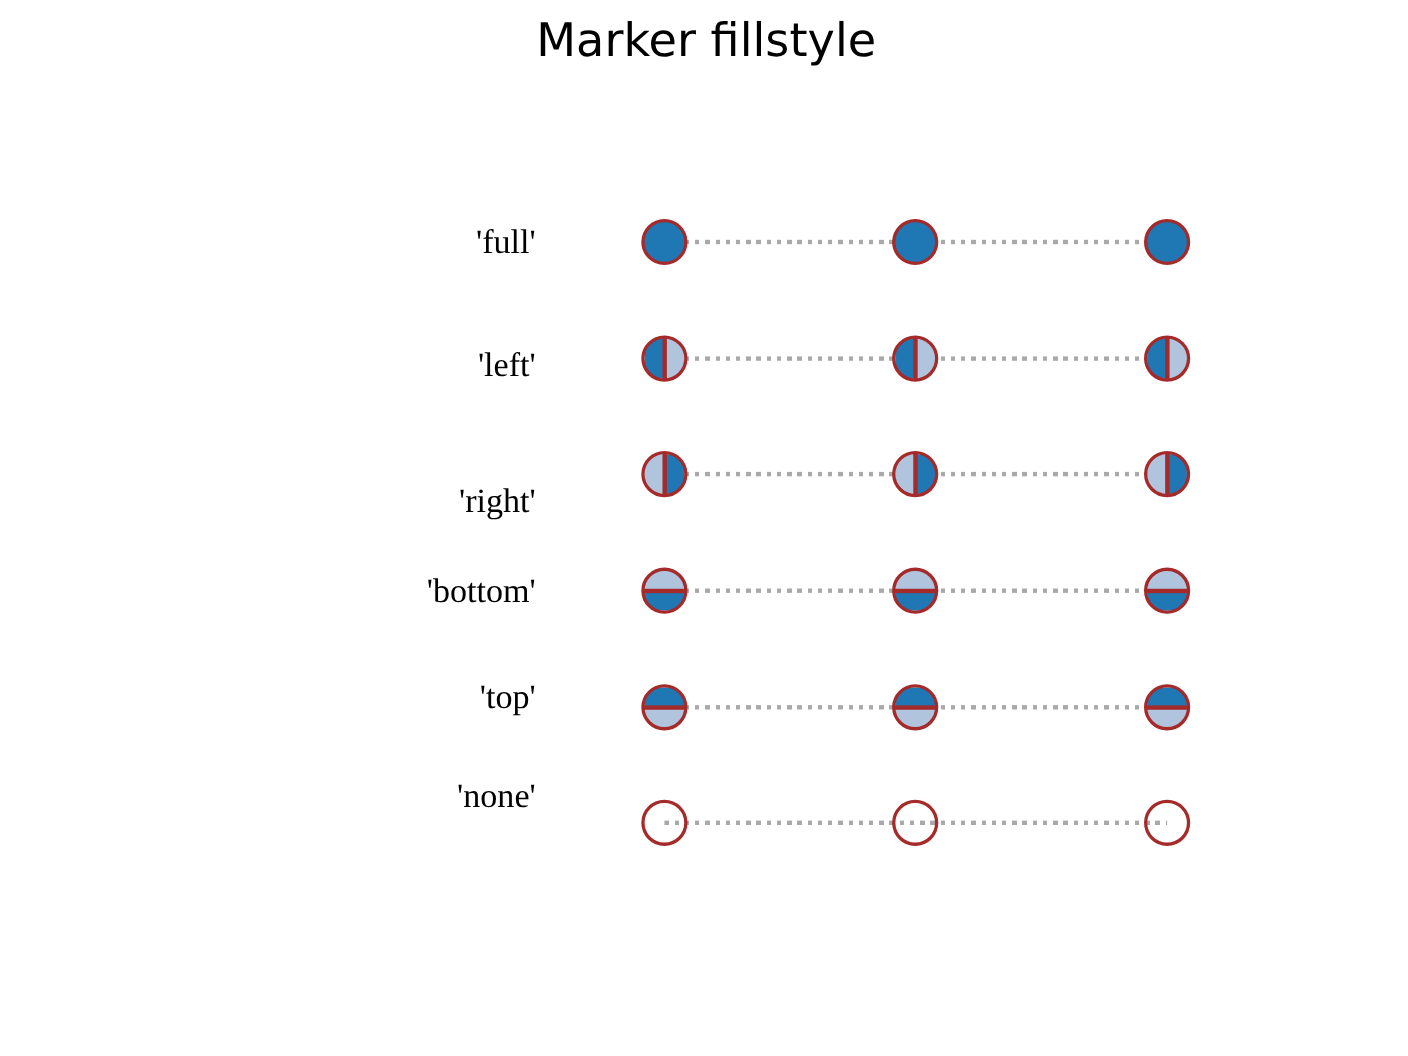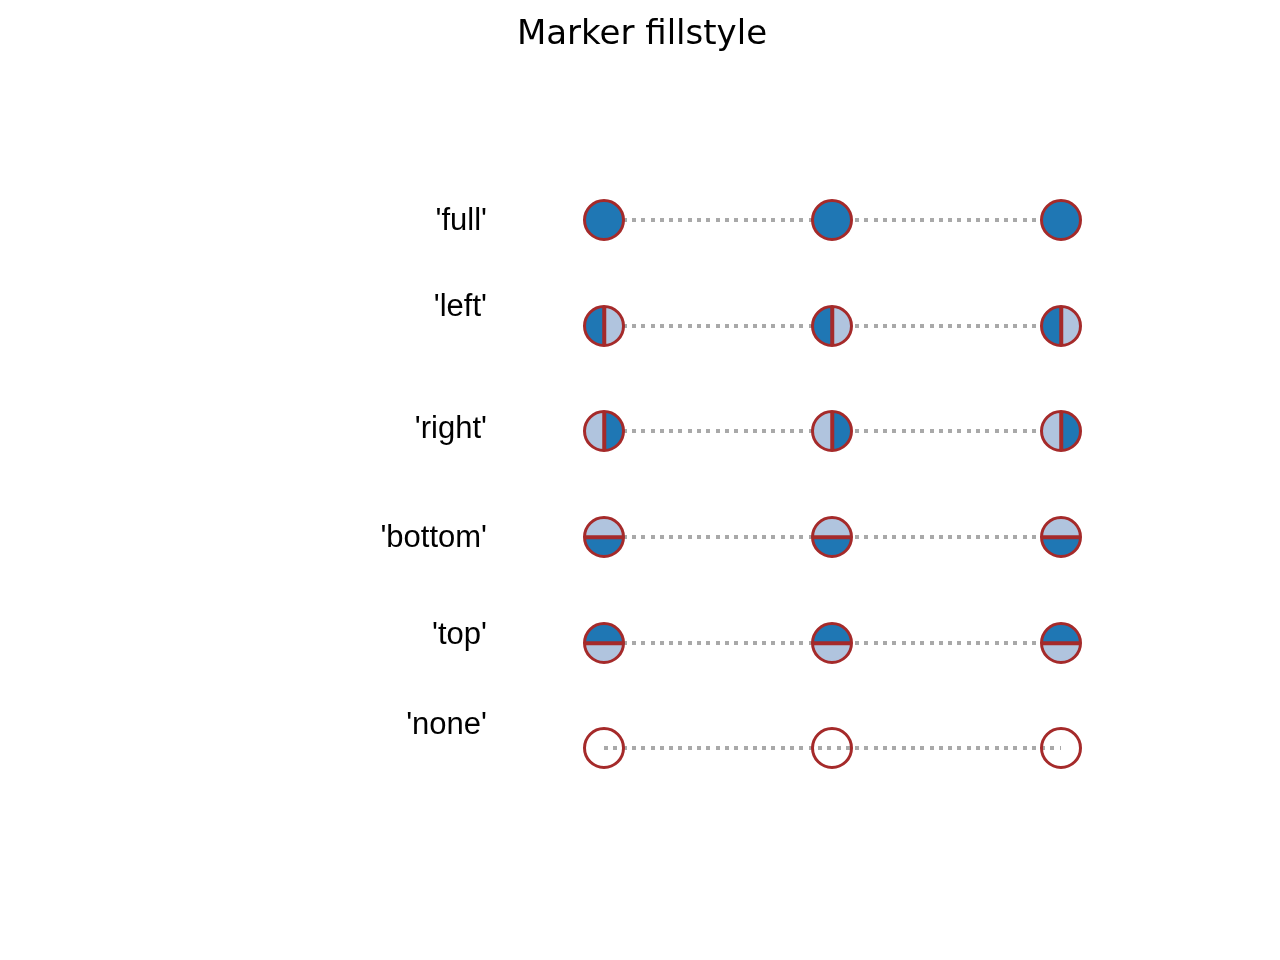--- a/index.html
+++ b/index.html
@@ -13,30 +13,30 @@
     height: 960px;
     background: #ffffff;
     overflow: hidden;
     font-family: "DejaVu Sans", sans-serif;
   }
   .chart-title {
     position: absolute;
     top: 13px;
     left: 642px;
     transform: translateX(-50%);
-    font-size: 34px;
+    font-size: 42px;
     line-height: 1.15;
     color: #000000;
     white-space: nowrap;
   }
   .row-label {
     position: absolute;
     right: 793px;
     transform: translateY(-50%);
-    font-family: Liberation Sans, sans-serif;
+    font-family: Liberation Serif, serif;
     font-size: 31px;
     color: #000000;
     white-space: nowrap;
   }
   .connector {
     position: absolute;
     left: 604px;
     width: 457px;
     height: 4px;
     background: repeating-linear-gradient(
@@ -92,26 +92,26 @@
   <div id="plot">
       <div class="connector" style="top: 218px;"></div>
       <div class="marker fs-full" style="left: 583px; top: 199px;"></div>
       <div class="marker fs-full" style="left: 811px; top: 199px;"></div>
       <div class="marker fs-full" style="left: 1040px; top: 199px;"></div>
       <div class="row-label" style="top: 220px;">'full'</div>
       <div class="connector" style="top: 324px;"></div>
       <div class="marker fs-left" style="left: 583px; top: 305px;"></div>
       <div class="marker fs-left" style="left: 811px; top: 305px;"></div>
       <div class="marker fs-left" style="left: 1040px; top: 305px;"></div>
-      <div class="row-label" style="top: 306px;">'left'</div>
+      <div class="row-label" style="top: 332px;">'left'</div>
       <div class="connector" style="top: 429px;"></div>
       <div class="marker fs-right" style="left: 583px; top: 410px;"></div>
       <div class="marker fs-right" style="left: 811px; top: 410px;"></div>
       <div class="marker fs-right" style="left: 1040px; top: 410px;"></div>
-      <div class="row-label" style="top: 428px;">'right'</div>
+      <div class="row-label" style="top: 455px;">'right'</div>
       <div class="connector" style="top: 535px;"></div>
       <div class="marker fs-bottom" style="left: 583px; top: 516px;"></div>
       <div class="marker fs-bottom" style="left: 811px; top: 516px;"></div>
       <div class="marker fs-bottom" style="left: 1040px; top: 516px;"></div>
       <div class="row-label" style="top: 537px;">'bottom'</div>
       <div class="connector" style="top: 641px;"></div>
       <div class="marker fs-top" style="left: 583px; top: 622px;"></div>
       <div class="marker fs-top" style="left: 811px; top: 622px;"></div>
       <div class="marker fs-top" style="left: 1040px; top: 622px;"></div>
       <div class="row-label" style="top: 634px;">'top'</div>

